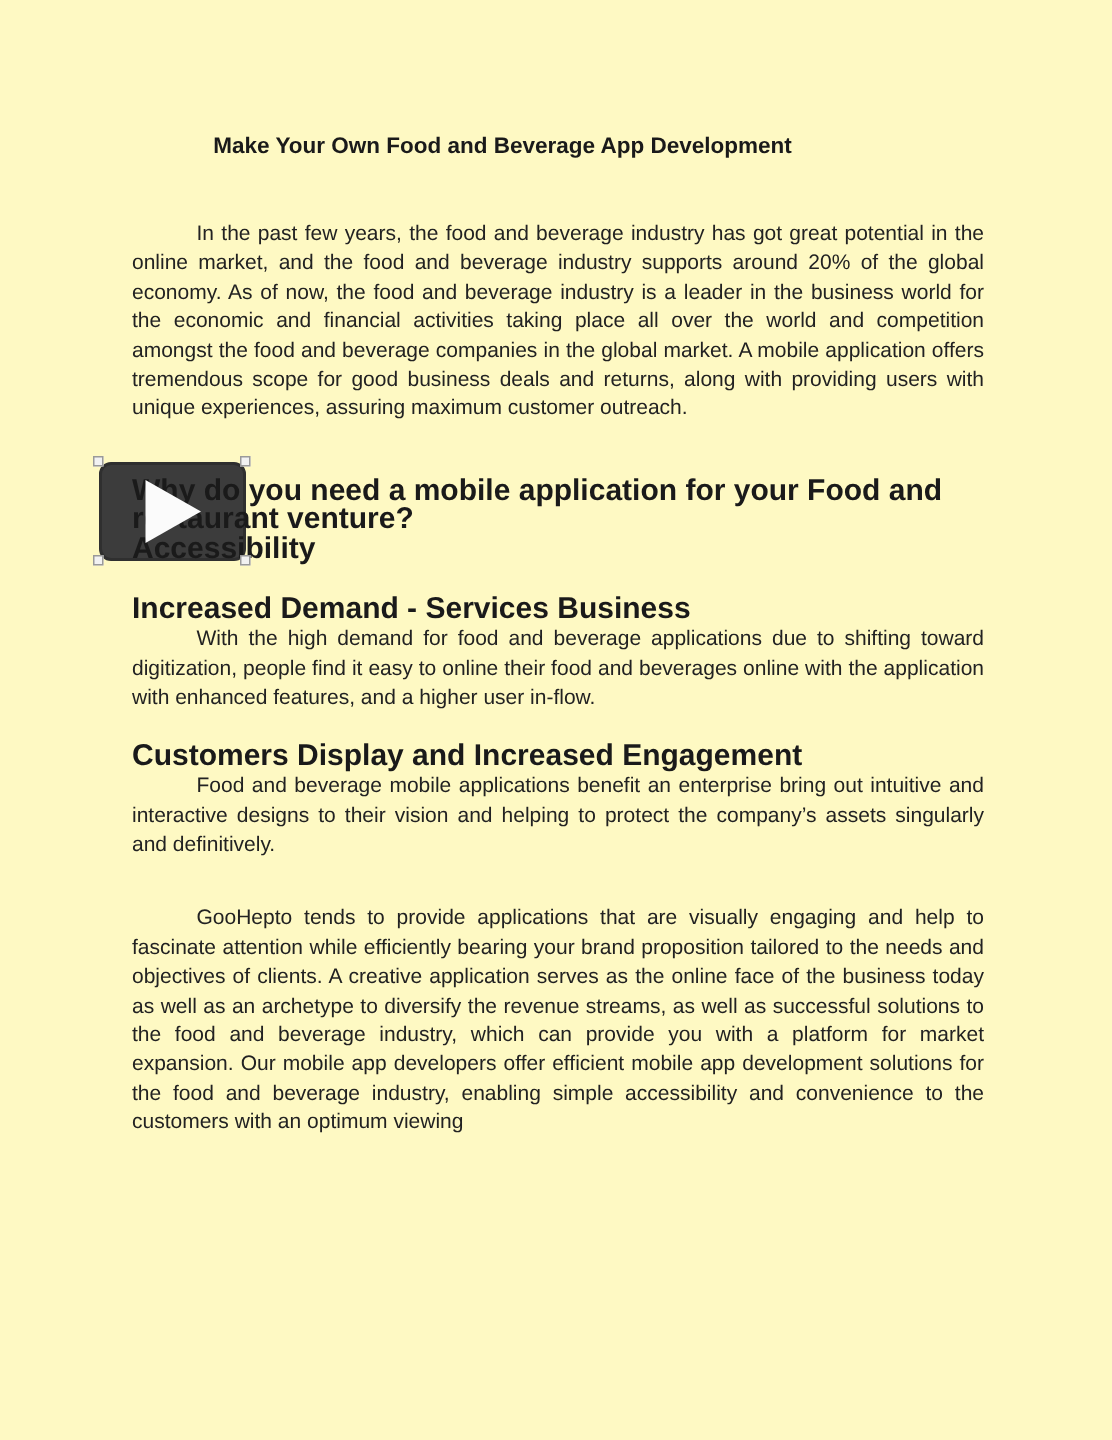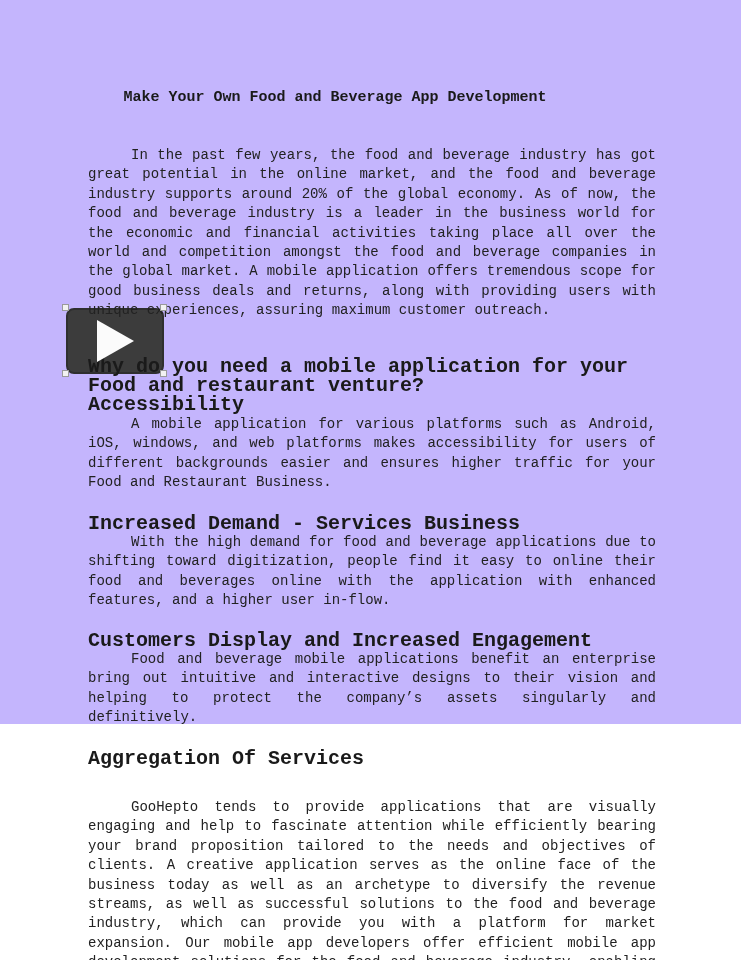--- a/index.html
+++ b/index.html
@@ -6,23 +6,23 @@
     margin: 0;
     padding: 0;
     background: #ffffff;
     width: 741px;
     height: 960px;
     overflow: hidden;
   }
   .page {
     position: relative;
     width: 741px;
-    height: 724px;
-    background: #c4b5fd;
-    font-family: Liberation Mono, monospace;
+    height: 960px;
+    background: #fef9c3;
+    font-family: Liberation Sans, sans-serif;
     color: #1e1e1e;
   }
   .content {
     position: absolute;
     left: 88px;
     top: 0;
     width: 568px;
     z-index: 2;
   }
   .title {
@@ -105,29 +105,27 @@
 
   <div class="play-rect"></div>
 
   <div class="content">
     <h1 class="title">Make Your Own Food and Beverage App Development</h1>
 
     <p class="para mt-intro">In the past few years, the food and beverage industry has got great potential in the online market, and the food and beverage industry supports around 20% of the global economy. As of now, the food and beverage industry is a leader in the business world for the economic and financial activities taking place all over the world and competition amongst the food and beverage companies in the global market. A mobile application offers tremendous scope for good business deals and returns, along with providing users with unique experiences, assuring maximum customer outreach.</p>
 
     <h2 class="heading mt-why">Why do you need a mobile application for your Food and restaurant venture?</h2>
     <h2 class="heading">Accessibility</h2>
-    <p class="para">A mobile application for various platforms such as Android, iOS, windows, and web platforms makes accessibility for users of different backgrounds easier and ensures higher traffic for your Food and Restaurant Business.</p>
 
     <h2 class="heading mt-demand">Increased Demand - Services Business</h2>
     <p class="para">With the high demand for food and beverage applications due to shifting toward digitization, people find it easy to online their food and beverages online with the application with enhanced features, and a higher user in-flow.</p>
 
     <h2 class="heading mt-creative">Customers Display and Increased Engagement</h2>
     <p class="para">Food and beverage mobile applications benefit an enterprise bring out intuitive and interactive designs to their vision and helping to protect the company’s assets singularly and definitively.</p>
 
-    <h2 class="heading mt-aggregate">Aggregation Of Services</h2>
 
     <p class="para mt-closing">GooHepto tends to provide applications that are visually engaging and help to fascinate attention while efficiently bearing your brand proposition tailored to the needs and objectives of clients. A creative application serves as the online face of the business today as well as an archetype to diversify the revenue streams, as well as successful solutions to the food and beverage industry, which can provide you with a platform for market expansion. Our mobile app developers offer efficient mobile app development solutions for the food and beverage industry, enabling simple accessibility and convenience to the customers with an optimum viewing</p>
   </div>
 
   <div class="play-triangle"></div>
 
   <div class="handle tl"></div>
   <div class="handle tr"></div>
   <div class="handle bl"></div>
   <div class="handle br"></div>

